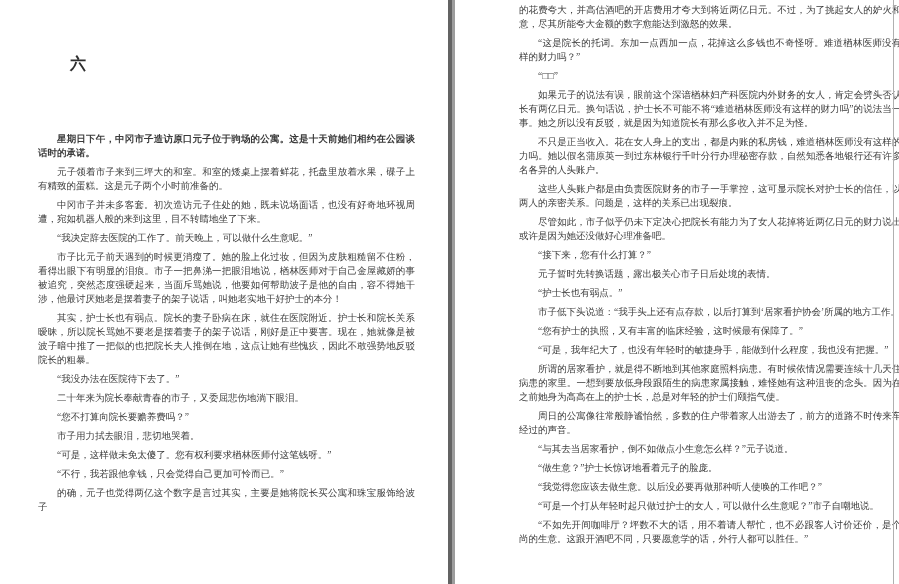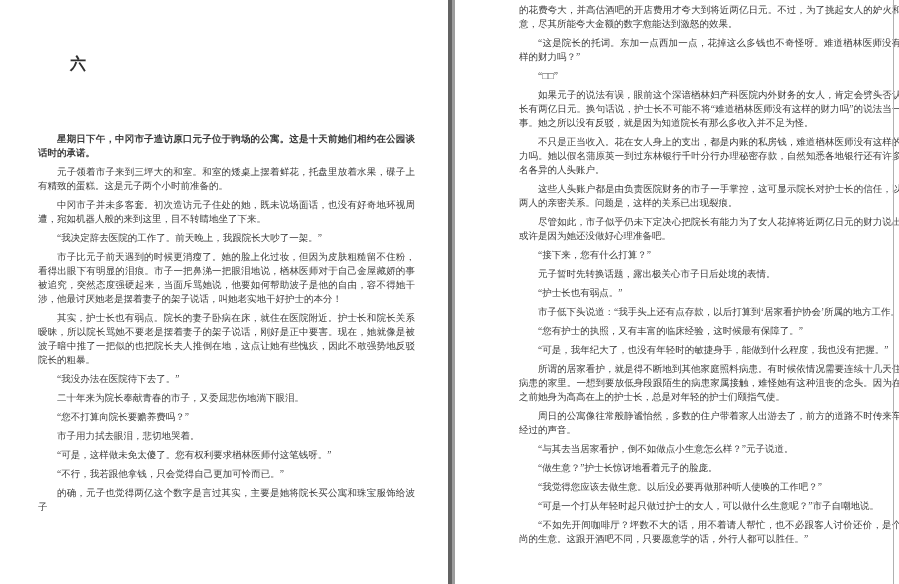--- a/index.html
+++ b/index.html
@@ -80,21 +80,21 @@
 <body>
 
 <div class="spread">
 
   <div class="page page-left">
     <h2 class="chapter">六</h2>
     <div class="body">
         <p>星期日下午，中冈市子造访原口元子位于驹场的公寓。这是十天前她们相约在公园谈话时的承诺。</p>
         <p>元子领着市子来到三坪大的和室。和室的矮桌上摆着鲜花，托盘里放着水果，碟子上有精致的蛋糕。这是元子两个小时前准备的。</p>
         <p>中冈市子并未多客套。初次造访元子住处的她，既未说场面话，也没有好奇地环视周遭，宛如机器人般的来到这里，目不转睛地坐了下来。</p>
-        <p>“我决定辞去医院的工作了。前天晚上，我跟院长大吵了一架。”</p>
+        <p>“我决定辞去医院的工作了。前天晚上，可以做什么生意呢。”</p>
         <p>市子比元子前天遇到的时候更消瘦了。她的脸上化过妆，但因为皮肤粗糙留不住粉，看得出眼下有明显的泪痕。市子一把鼻涕一把眼泪地说，楢林医师对于自己金屋藏娇的事被追究，突然态度强硬起来，当面斥骂她说，他要如何帮助波子是他的自由，容不得她干涉，他最讨厌她老是摆着妻子的架子说话，叫她老实地干好护士的本分！</p>
         <p>其实，护士长也有弱点。院长的妻子卧病在床，就住在医院附近。护士长和院长关系暧昧，所以院长骂她不要老是摆着妻子的架子说话，刚好是正中要害。现在，她就像是被波子暗中推了一把似的也把院长夫人推倒在地，这点让她有些愧疚，因此不敢强势地反驳院长的粗暴。</p>
         <p>“我没办法在医院待下去了。”</p>
         <p>二十年来为院长奉献青春的市子，又委屈悲伤地淌下眼泪。</p>
         <p>“您不打算向院长要赡养费吗？”</p>
         <p>市子用力拭去眼泪，悲切地哭着。</p>
         <p>“可是，这样做未免太傻了。您有权利要求楢林医师付这笔钱呀。”</p>
         <p>“不行，我若跟他拿钱，只会觉得自己更加可怜而已。”</p>
         <p>的确，元子也觉得两亿这个数字是言过其实，主要是她将院长买公寓和珠宝服饰给波子</p>
       </div>

